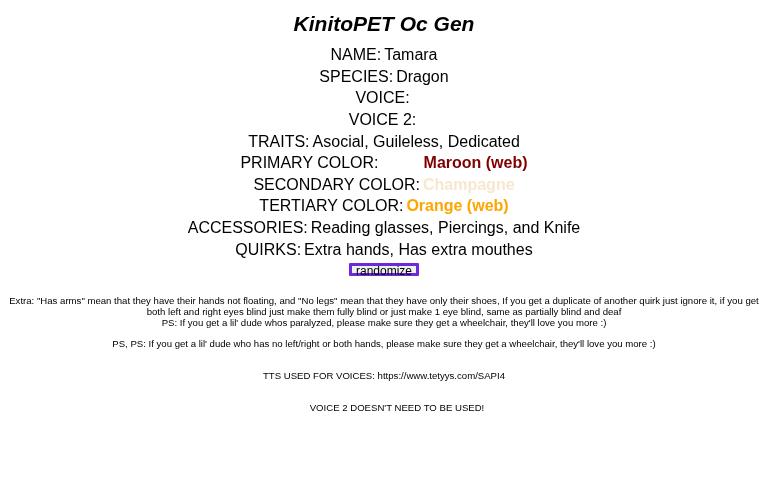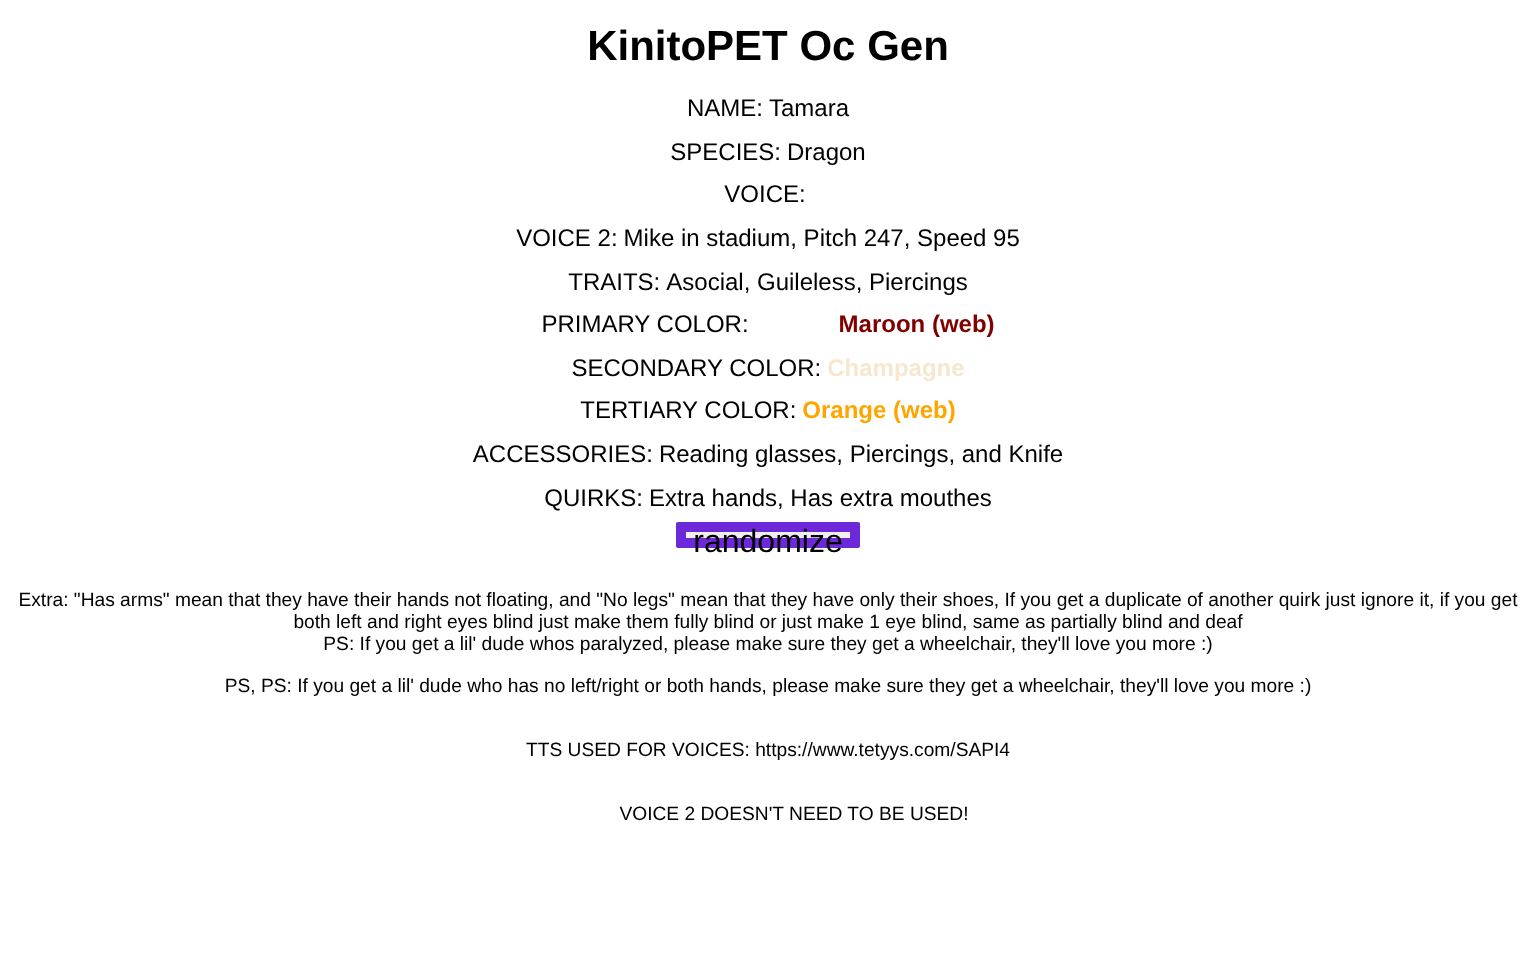--- a/index.html
+++ b/index.html
@@ -4,33 +4,33 @@
 <style>
   html, body { margin: 0; padding: 0; background: #ffffff; }
   body {
     width: 768px; height: 480px; overflow: hidden;
     font-family: "Liberation Sans", sans-serif;
     color: #000;
     text-align: center;
   }
   h1 {
     font-size: 21px; font-weight: bold;
-    margin: 12px 0 8px 0; line-height: 24px;
+    margin: 12px 0 8px 0; line-height: 24px; font-style: italic;
   }
   .row {
-    font-size: 12px; line-height: 13px;
+    font-size: 16px; line-height: 13px;
     margin: 0; height: 21.6px; display: flex; align-items: center; justify-content: center;
   }
   .row .label { margin-right: 3px; }
   .color-value { font-weight: bold; }
   .btn-wrap { margin-top: 1px; height: 14px; }
   button {
     font-family: "Liberation Sans", sans-serif;
-    font-size: 16px; padding: 0 4px; height: 13px; line-height: 11px;
-    background: #efefef; border: 5px solid #6d28d9; border-radius: 1px; color: #000;
+    font-size: 12px; padding: 0 4px; height: 13px; line-height: 11px;
+    background: #efefef; border: 3px solid #6d28d9; border-radius: 1px; color: #000;
   }
   .para {
     font-size: 9.6px; line-height: 11px;
     margin: 0;
   }
   .extra { margin-top: 20px; padding: 0 2px; }
   .ps1 { }
   .ps2 { margin-top: 10px; }
   .tts { margin-top: 21px; }
   .voice2 { margin-top: 21px; padding-left: 26px; }
@@ -46,25 +46,24 @@
 </div>
 <div class="row">
   <span class="label">SPECIES:</span>
   <span>Dragon</span>
 </div>
 <div class="row">
   <span class="label">VOICE:</span>
 </div>
 <div class="row">
   <span class="label">VOICE 2:</span>
-  <span>Mike in stadium, Pitch 247, Speed 95</span>
 </div>
 <div class="row">
   <span class="label">TRAITS:</span>
-  <span>Asocial, Guileless, Piercings</span>
+  <span>Asocial, Guileless, Dedicated</span>
 </div>
 <div class="row">
   <span class="label">PRIMARY COLOR:</span>
   <span class="color-value" style="color: rgb(128, 0, 0); padding-left: 42px;">Maroon (web)</span>
 </div>
 <div class="row">
   <span class="label">SECONDARY COLOR:</span>
   <span class="color-value" style="color: rgb(247, 231, 206);">Champagne</span>
 </div>
 <div class="row">

